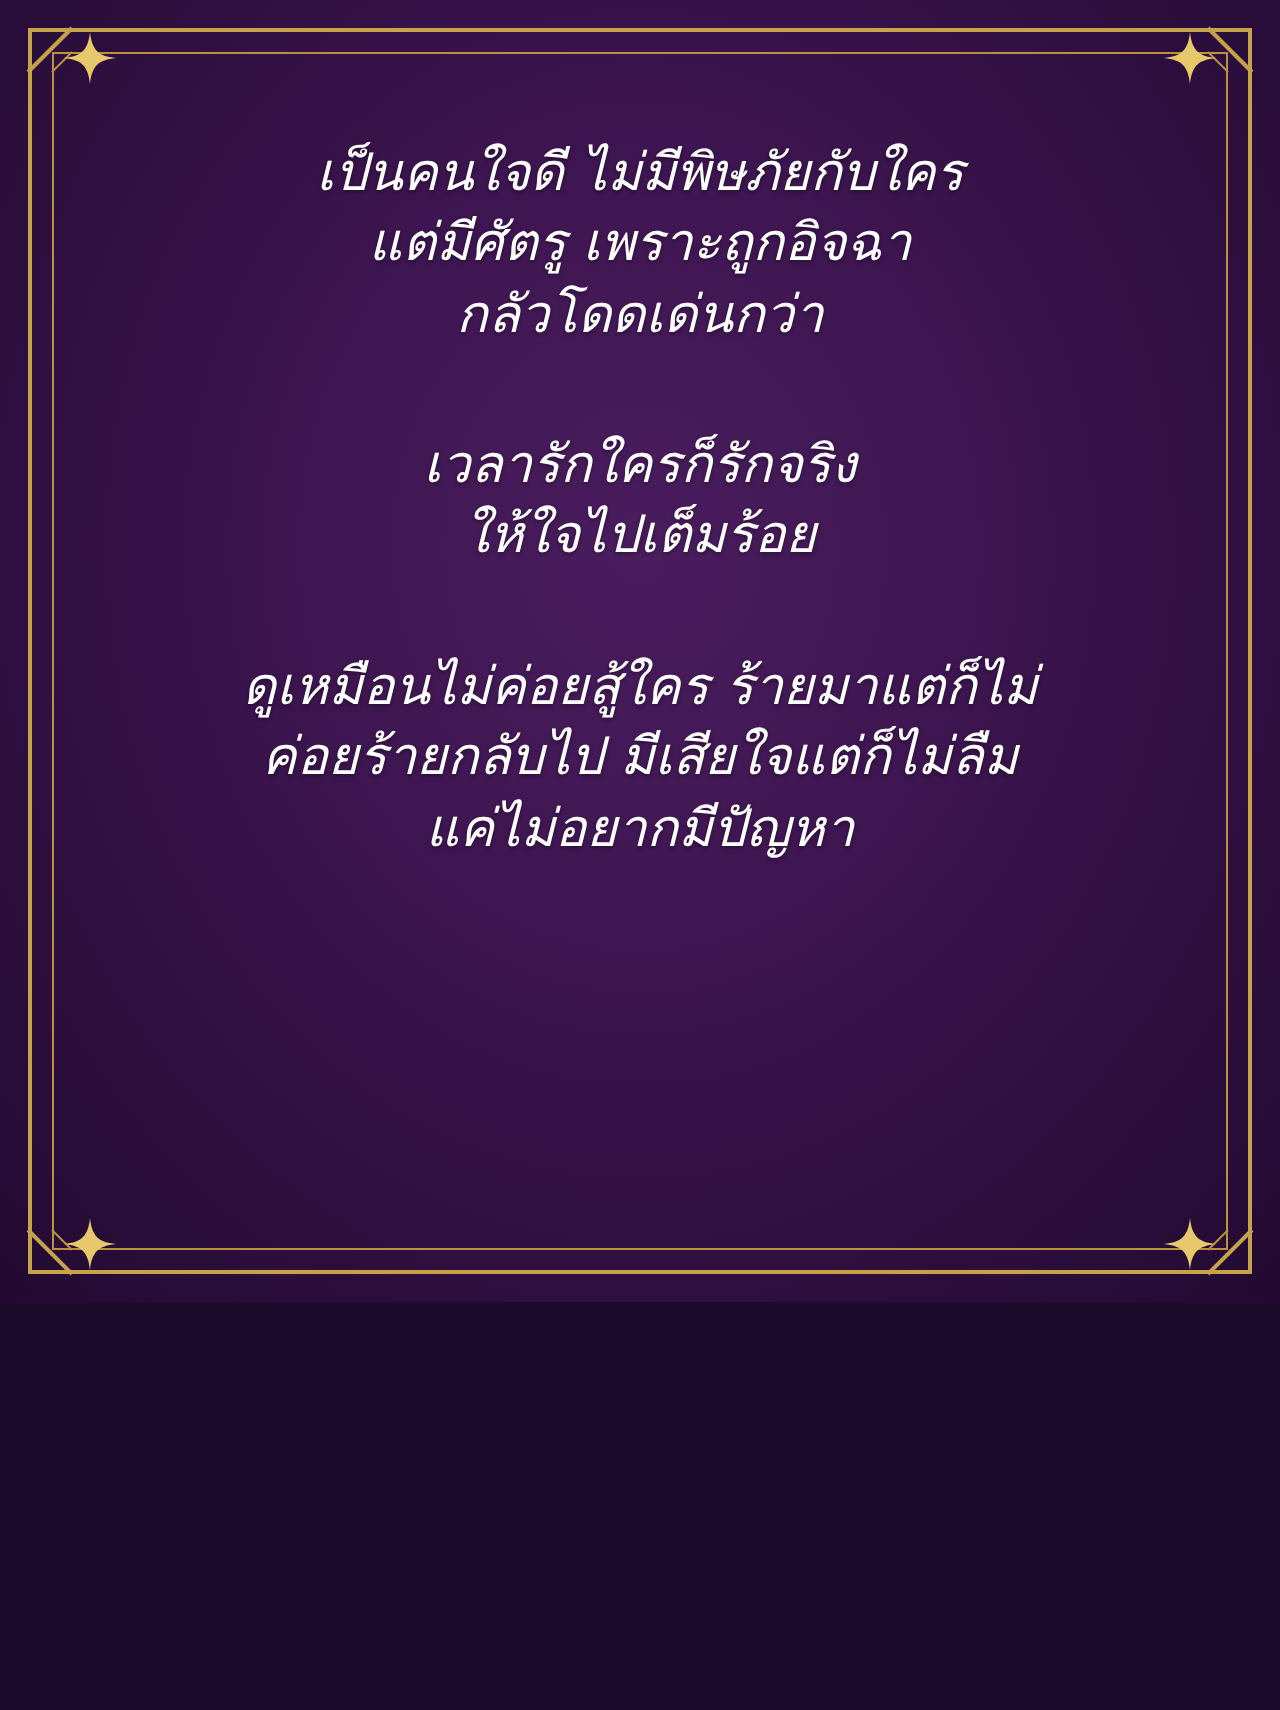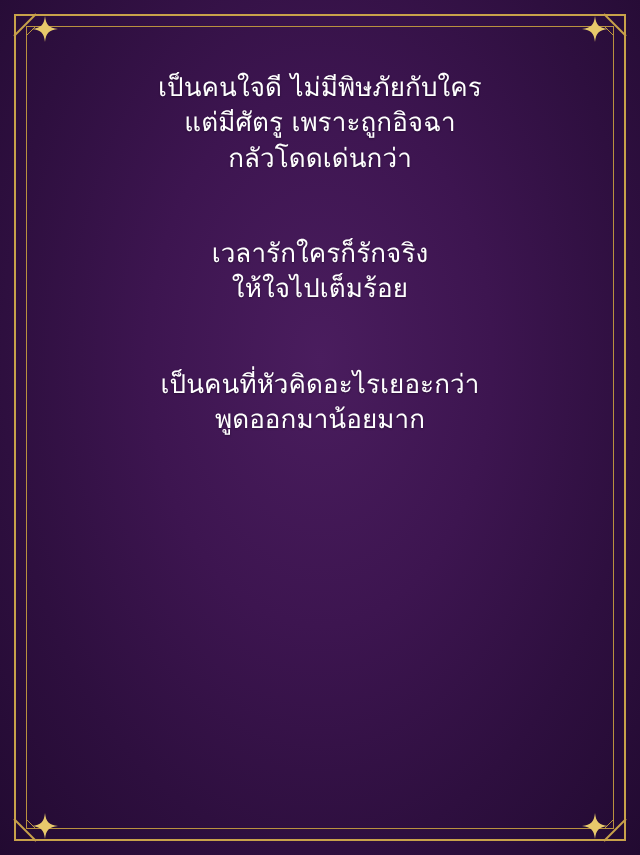--- a/index.html
+++ b/index.html
@@ -10,25 +10,26 @@
   body {
     width: 640px;
     height: 855px;
     overflow: hidden;
     font-family: "DejaVu Sans", "Liberation Sans", sans-serif;
   }
 
   .card {
     position: relative;
     width: 640px;
-    height: 855px;
+    height: 651px;
     box-sizing: border-box;
     background:
       radial-gradient(ellipse at 50% 42%, #4a1d5e 0%, #3d1550 38%, #2e0f3f 70%, #220a31 100%);
     overflow: hidden;
+    font-style: italic;
   }
 
   
   .frame-outer {
     position: absolute;
     left: 14px;
     top: 14px;
     right: 14px;
     bottom: 14px;
     border: 2px solid #c8a24a;
@@ -90,21 +91,21 @@
     text-align: center;
     color: #ffffff;
     font-size: 26px;
     line-height: 1.36;
     letter-spacing: 0.1px;
     text-shadow: 0 1px 2px rgba(0,0,0,0.35);
     white-space: pre-line;
     font-weight: 400;
   }
   .verse + .verse {
-    margin-top: 34px;
+    margin-top: 14px;
   }
   .stanza-1 { margin-top: 2px; }
 </style>
 </head>
 <body>
 
 <div class="card">
 
   <div class="frame-outer"></div>
   <div class="frame-inner"></div>
@@ -154,17 +155,18 @@
       <path d="M13 0 C14 9 17 12 26 13 C17 14 14 17 13 26 C12 17 9 14 0 13 C9 12 12 9 13 0 Z" fill="#e7c96b"></path>
     </svg>
   </div>
 
   <div class="content">
     <p class="verse stanza-1">เป็นคนใจดี ไม่มีพิษภัยกับใคร
 แต่มีศัตรู เพราะถูกอิจฉา
 กลัวโดดเด่นกว่า</p>
     <p class="verse">เวลารักใครก็รักจริง
 ให้ใจไปเต็มร้อย</p>
-    <p class="verse">เป็นคนที่หัวคิดอะไรเยอะกว่า
-พูดออกมาน้อยมาก</p>
+    <p class="verse">ดูเหมือนไม่ค่อยสู้ใคร ร้ายมาแต่ก็ไม่
+ค่อยร้ายกลับไป มีเสียใจแต่ก็ไม่ลืม
+แค่ไม่อยากมีปัญหา</p>
   </div>
 
 </div>
 
 </body></html>

